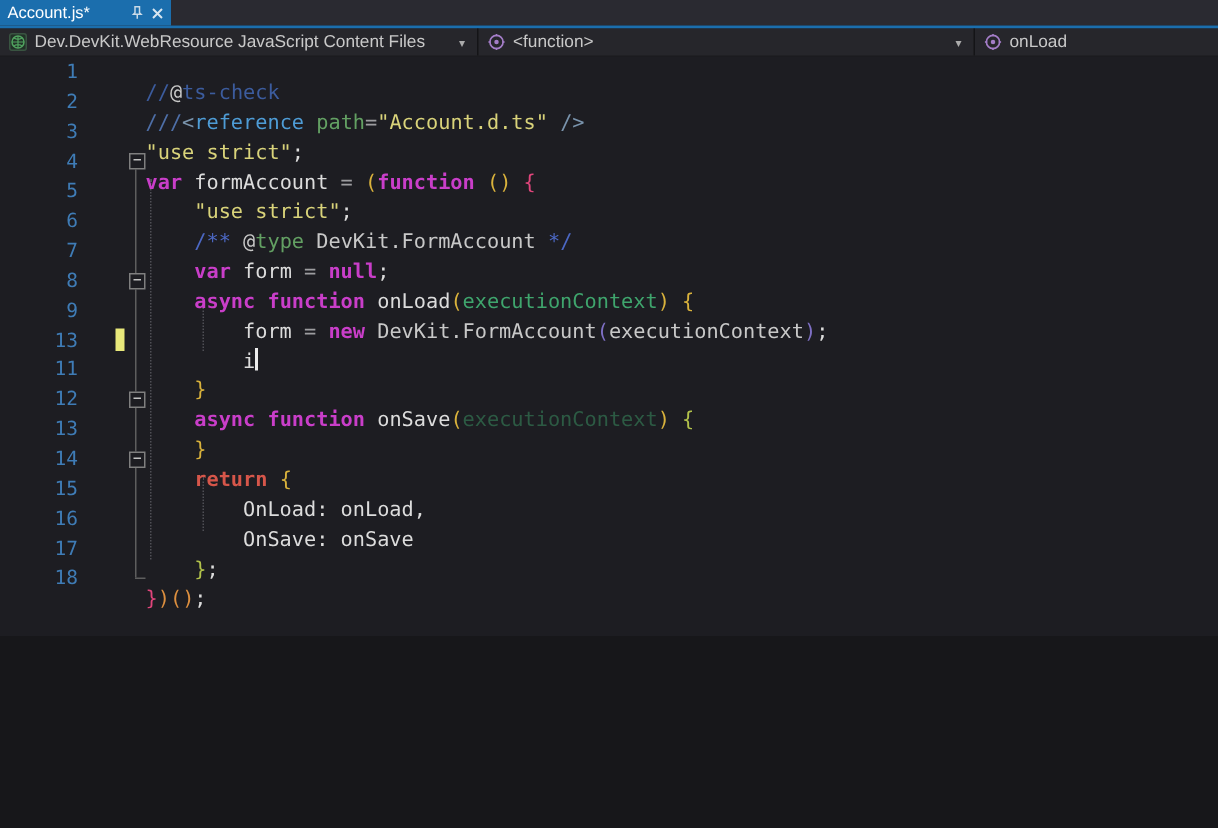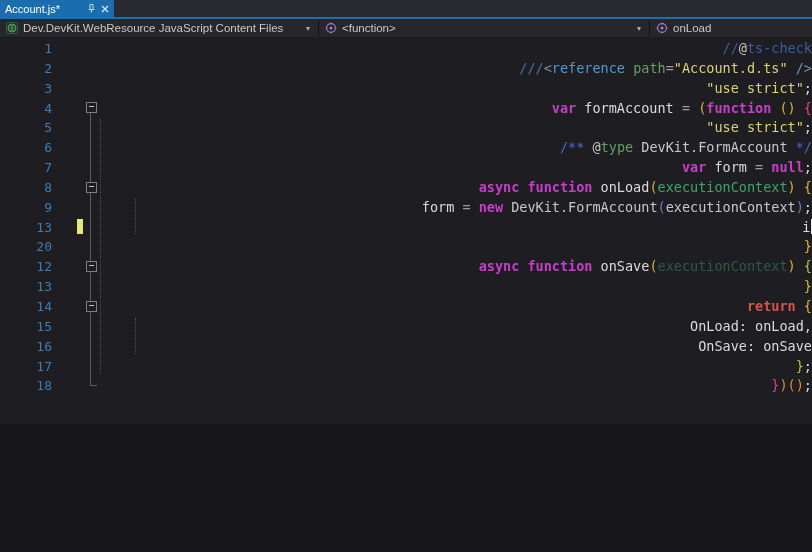--- a/index.html
+++ b/index.html
@@ -17,21 +17,21 @@
   .nav-sec1{width:306px;}
   .nav-sec2{width:318px;}
   .nav-sec3{flex:1;border-right:none;}
   .nav-label{color:#c9c9c9;font-size:11.5px;white-space:nowrap;}
   .nav-caret{margin-left:auto;color:#ababab;font-size:8px;padding-right:2px;}
   
   #editor{position:relative;height:494px;background:var(--edbg);overflow:hidden;
     font-family:"DejaVu Sans Mono",monospace;font-size:13.5px;}
   #line-numbers{position:absolute;left:0;top:1px;width:52px;text-align:right;color:var(--lnum);}
   #line-numbers .row{height:19.85px;line-height:19.85px;font-size:13px;}
-  #code{position:absolute;left:97px;top:1px;right:0;white-space:pre;color:var(--fg);text-align:right;}
+  #code{position:absolute;left:97px;top:15px;right:0;white-space:pre;color:var(--fg);}
   #code .row{height:19.85px;line-height:19.85px;}
   .s-fg{color:var(--fg);} .s-fg2{color:var(--fg2);} .s-op{color:var(--op);}
   .s-kw{color:var(--kw);font-weight:bold;} .s-ret{color:var(--ret);font-weight:bold;}
   .s-str{color:var(--str);} .s-grn{color:var(--grn);} .s-blu{color:var(--blu);}
   .s-doc{color:var(--doc);} .s-dsl{color:var(--dsl);} .s-dim{color:var(--dim);}
   .s-p2{color:var(--p2);} .s-par{color:var(--par);} .s-pard{color:var(--par);opacity:.45;}
   .s-gold{color:var(--gold);} .s-pink{color:var(--pink);} .s-grn2{color:var(--grn2);}
   .s-org{color:var(--org);} .s-pur{color:var(--pur);}
   .caret{display:inline-block;width:1.5px;height:15px;background:#ececec;vertical-align:-2px;}
   .change-bar{position:absolute;left:77px;width:6px;background:var(--chg);}
@@ -113,21 +113,21 @@
         <div class="row">1</div>
         <div class="row">2</div>
         <div class="row">3</div>
         <div class="row">4</div>
         <div class="row">5</div>
         <div class="row">6</div>
         <div class="row">7</div>
         <div class="row">8</div>
         <div class="row">9</div>
         <div class="row">13</div>
-        <div class="row">20</div>
+        <div class="row">11</div>
         <div class="row">12</div>
         <div class="row">13</div>
         <div class="row">14</div>
         <div class="row">15</div>
         <div class="row">16</div>
         <div class="row">17</div>
         <div class="row">18</div>
       </div>
     <div id="decorations">
         <div class="change-bar" style="top: 180.65px; height: 15.85px;"></div>

